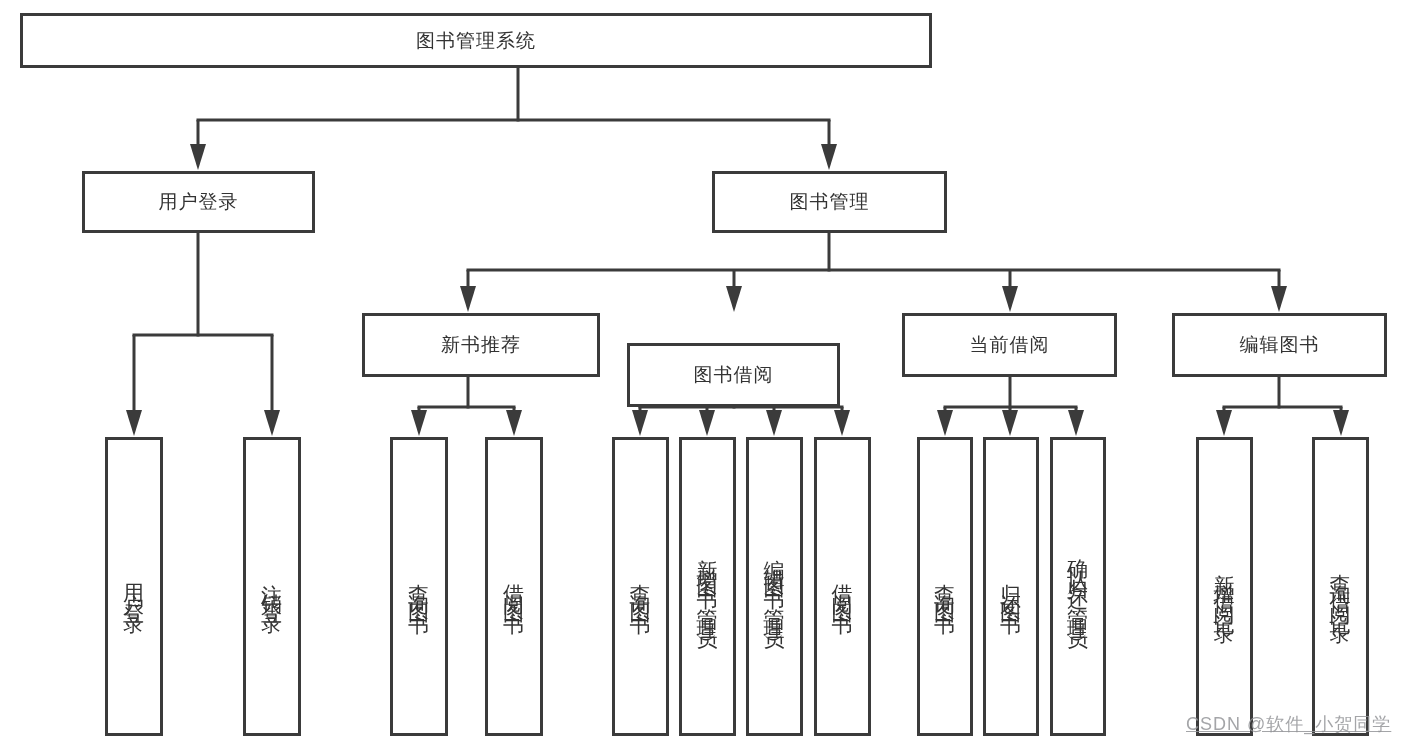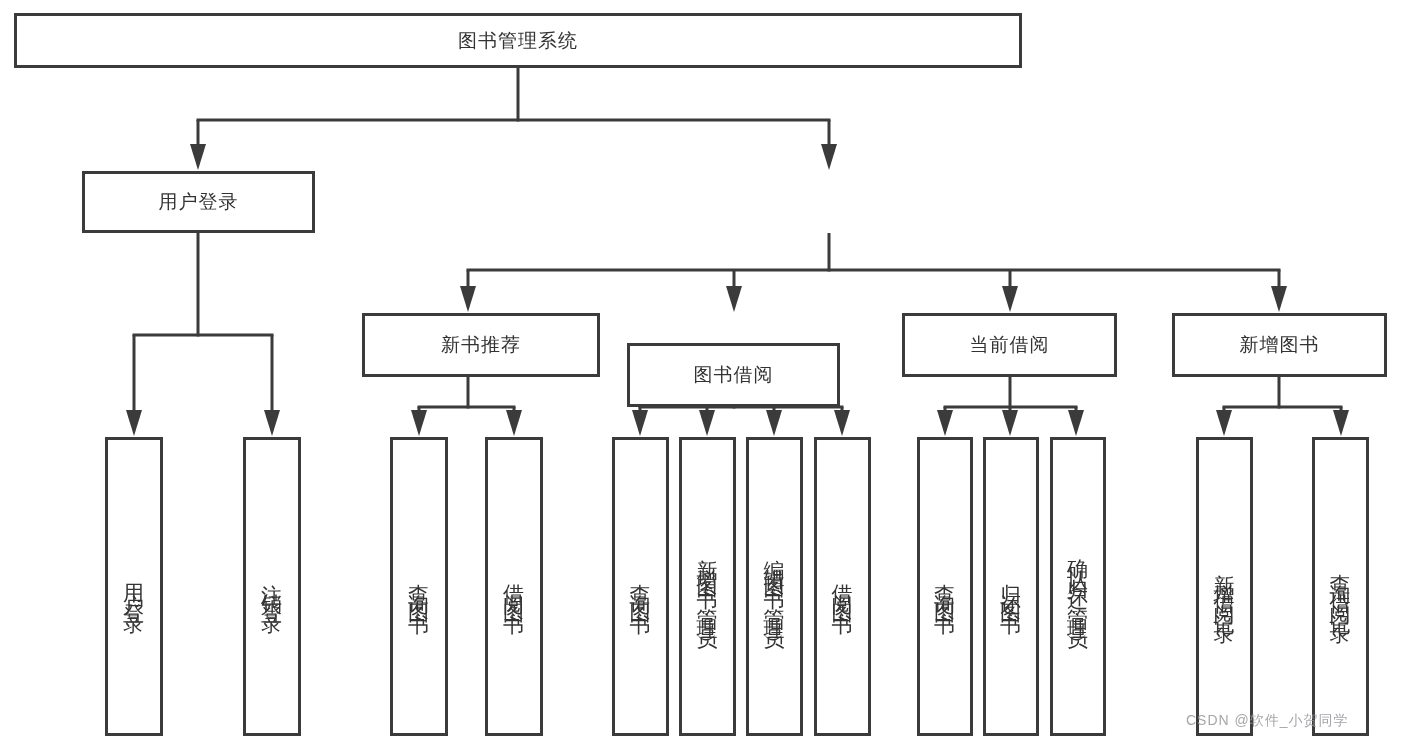--- a/index.html
+++ b/index.html
@@ -40,25 +40,26 @@
     text-orientation: mixed;
     font-size: 21px;
     letter-spacing: 10px;
     line-height: 1;
     white-space: nowrap;
   }
   .watermark {
     position: absolute;
     left: 1186px;
     top: 712px;
-    font-size: 14px;
+    font-size: 18px;
     color: rgba(148, 149, 153, 0.85);
     letter-spacing: 1px;
     white-space: nowrap;
     z-index: 5;
+    text-decoration: underline;
   }
 </style>
 </head>
 <body>
 
 <div class="canvas">
 
   <svg class="connectors" viewBox="0 0 1405 747" xmlns="http://www.w3.org/2000/svg">
     <g stroke="#3b3b3b" stroke-width="3" fill="none">
 
@@ -125,39 +126,42 @@
 
       <polygon points="945,436 937,410 953,410"></polygon>
       <polygon points="1010,436 1002,410 1018,410"></polygon>
       <polygon points="1076,436 1068,410 1084,410"></polygon>
 
       <polygon points="1224,436 1216,410 1232,410"></polygon>
       <polygon points="1341,436 1333,410 1349,410"></polygon>
     </g>
   </svg>
 
-  <div class="box hbox" style="left:14px; top:13px; width:1008px; height:55px;">
+  <div class="box hbox" style="left:20px; top:13px; width:912px; height:55px;">
     <span>图书管理系统</span>
   </div>
 
   <div class="box hbox" style="left:82px; top:171px; width:233px; height:62px;">
     <span>用户登录</span>
   </div>
+  <div class="box hbox" style="left:712px; top:171px; width:235px; height:62px;">
+    <span>图书管理</span>
+  </div>
 
   <div class="box hbox" style="left:362px; top:313px; width:238px; height:64px;">
     <span>新书推荐</span>
   </div>
   <div class="box hbox" style="left:627px; top:313px; width:213px; height:64px;margin-top:30px;">
     <span>图书借阅</span>
   </div>
   <div class="box hbox" style="left:902px; top:313px; width:215px; height:64px;">
     <span>当前借阅</span>
   </div>
   <div class="box hbox" style="left:1172px; top:313px; width:215px; height:64px;">
-    <span>新增图书</span>
+    <span>编辑图书</span>
   </div>
 
   <div class="box vbox" style="left:105px; top:437px; width:58px; height:299px;">
     <span class="vtext">用户登录</span>
   </div>
   <div class="box vbox" style="left:243px; top:437px; width:58px; height:299px;">
     <span class="vtext">注销登录</span>
   </div>
 
   <div class="box vbox" style="left:390px; top:437px; width:58px; height:299px;">

